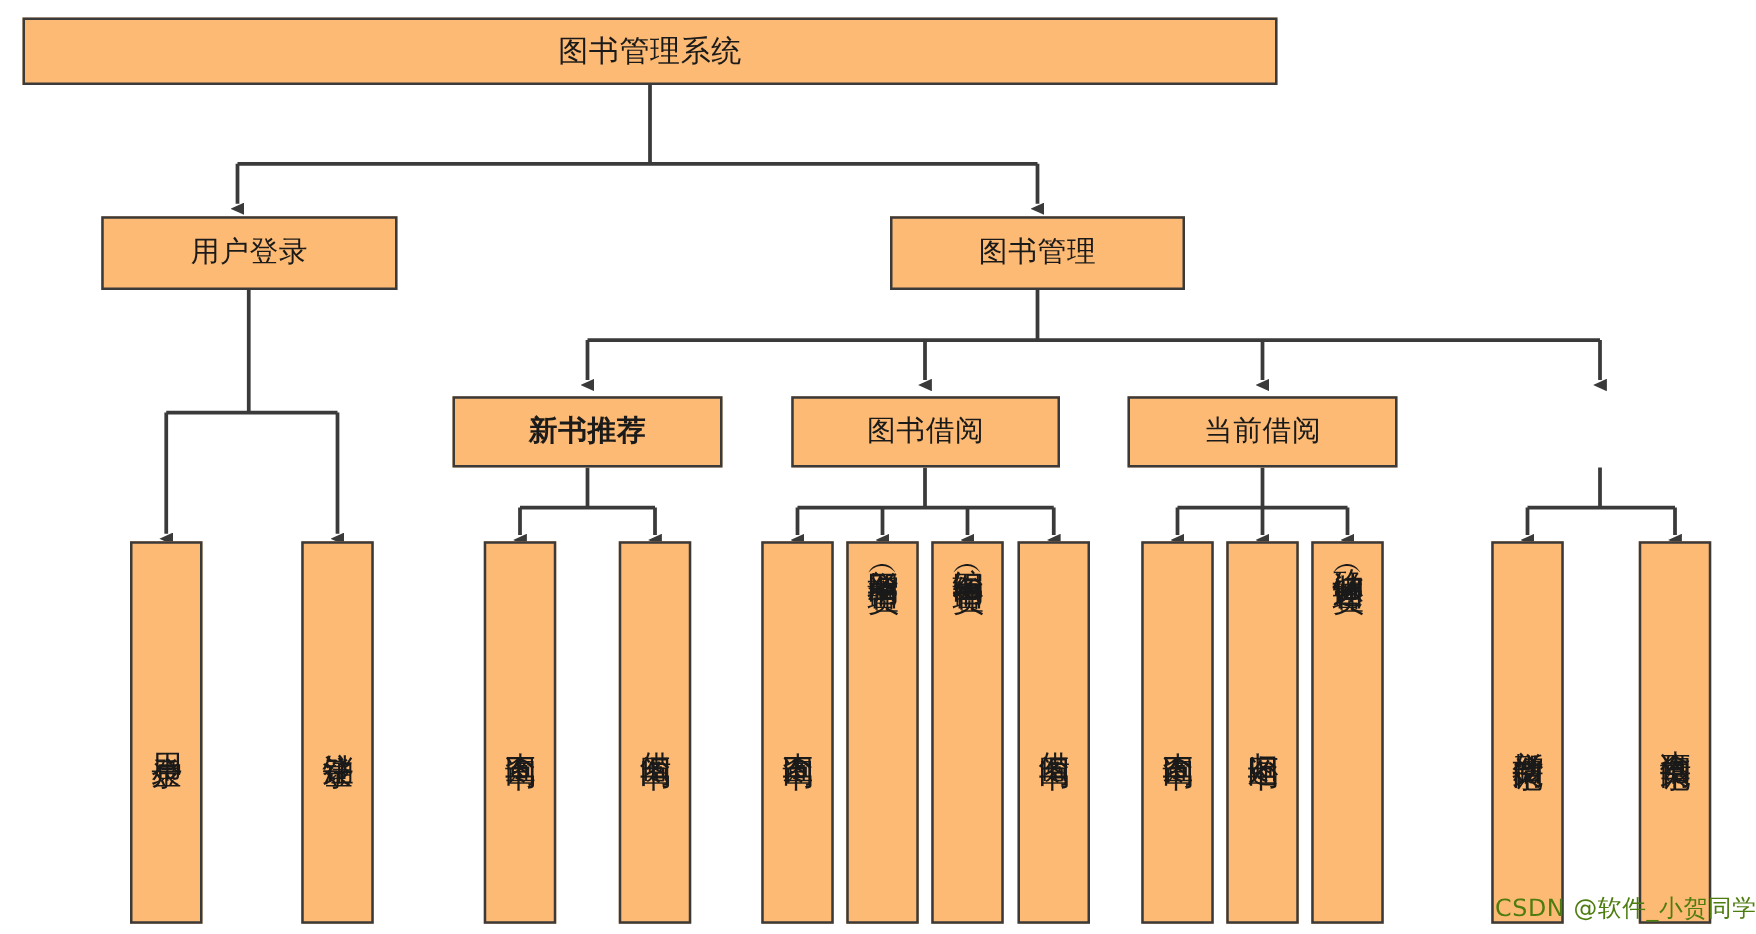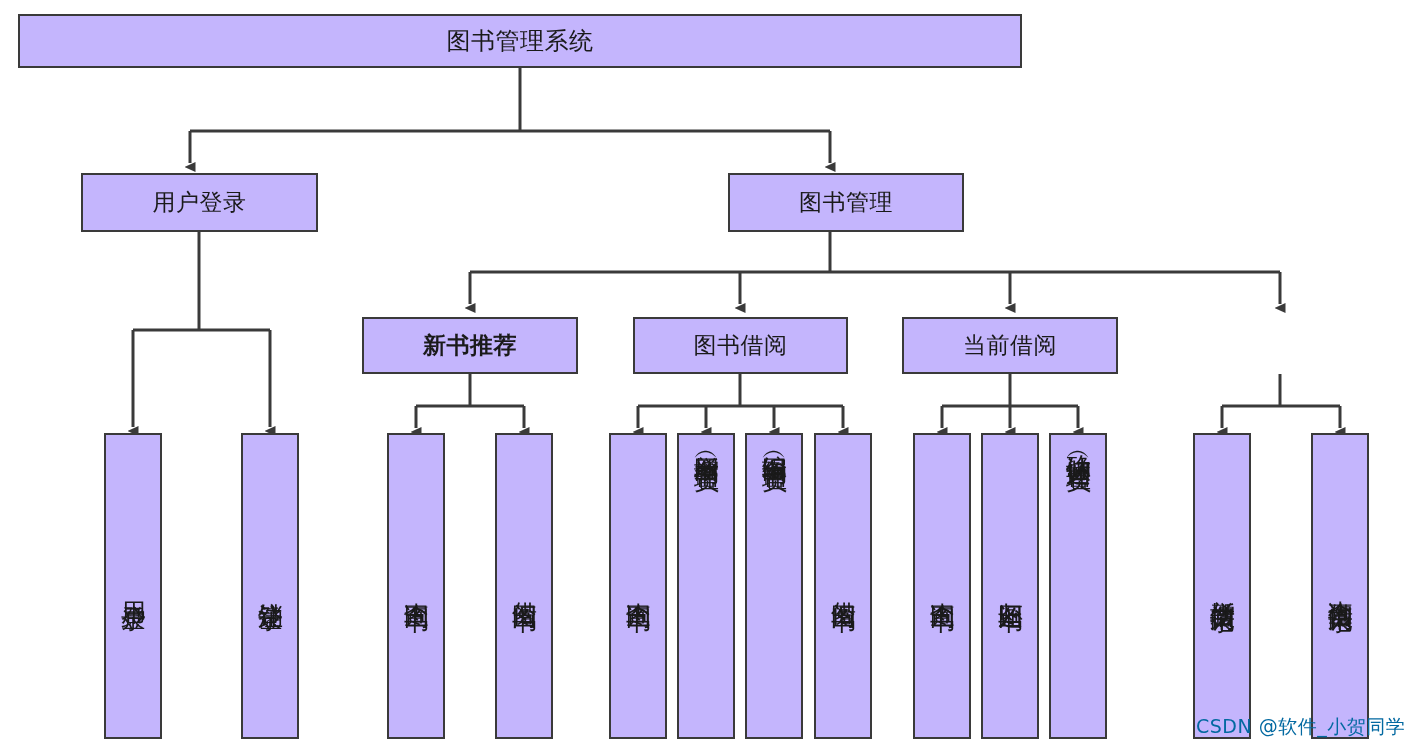--- a/index.html
+++ b/index.html
@@ -21,21 +21,21 @@
     position: absolute;
     left: 0;
     top: 0;
     width: 1405px;
     height: 747px;
   }
   .node {
     position: absolute;
     box-sizing: border-box;
     border: 2px solid #3a3a3a;
-    background: #c4b5fd;
+    background: #fdba74;
     display: flex;
     align-items: center;
     justify-content: center;
     color: #1a1a1a;
   }
   .node .label {
     display: block;
     text-align: center;
     line-height: 1.0;
     letter-spacing: 0.5px;
@@ -59,21 +59,21 @@
     line-height: 1.28;
     letter-spacing: 2px;
     white-space: nowrap;
   }
   .node.leaf.centered {
     align-items: center;
   }
   .watermark {
     position: absolute;
     font-size: 19px;
-    color: #0369a1;
+    color: #4d7c0f;
     white-space: nowrap;
     letter-spacing: 0.5px;
   }
 </style>
 </head>
 <body>
 
 <div id="canvas">
 
   <svg id="edges" viewBox="0 0 1405 747" xmlns="http://www.w3.org/2000/svg">
@@ -128,21 +128,21 @@
   </svg>
 
   <div class="node root horiz" style="left:18px; top:14px; width:1004px; height:54px;">
     <span class="label">图书管理系统</span>
   </div>
 
   <div class="node horiz" style="left:81px; top:173px; width:237px; height:59px;">
     <span class="label">用户登录</span>
   </div>
 
-  <div class="node horiz" style="left:712px; top:173px; width:236px; height:59px;margin-left:16px;">
+  <div class="node horiz" style="left:712px; top:173px; width:236px; height:59px;">
     <span class="label">图书管理</span>
   </div>
 
   <div class="node horiz" style="left:362px; top:317px; width:216px; height:57px;font-weight:bold;">
     <span class="label">新书推荐</span>
   </div>
 
   <div class="node horiz" style="left:633px; top:317px; width:215px; height:57px;">
     <span class="label">图书借阅</span>
   </div>

